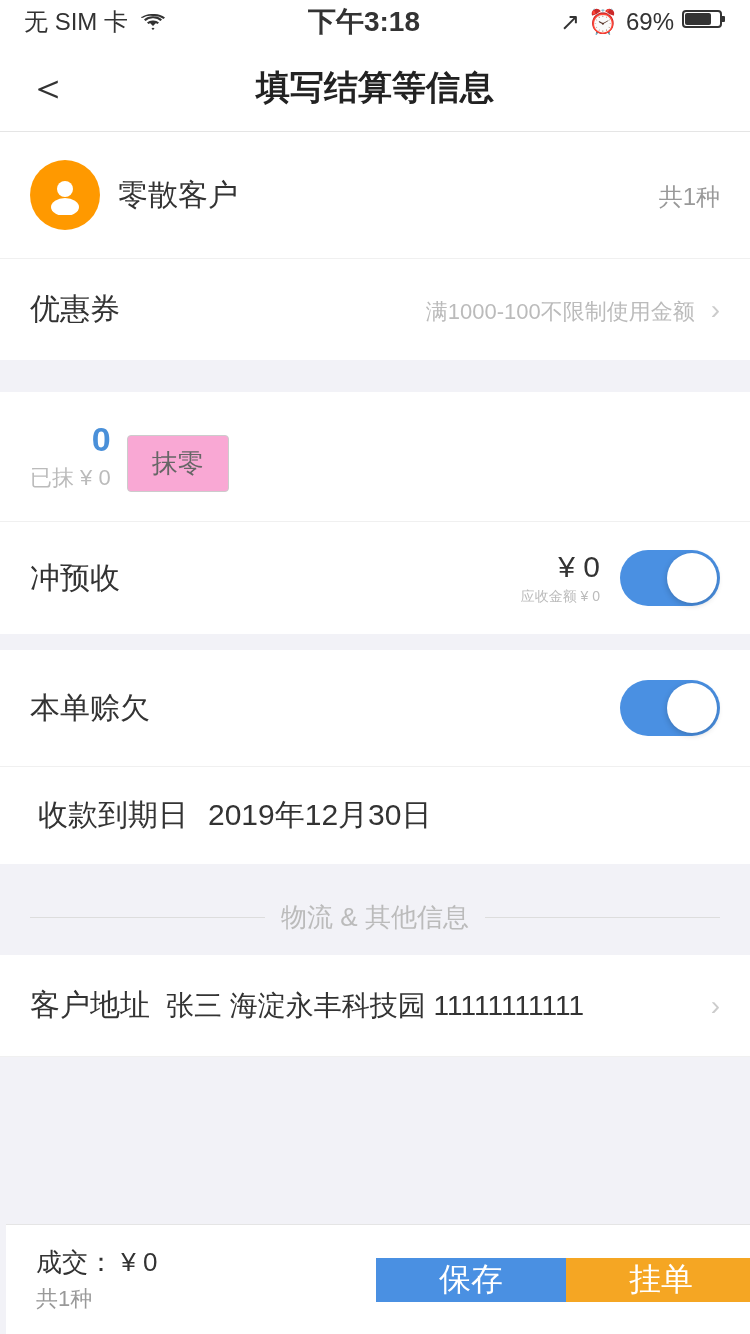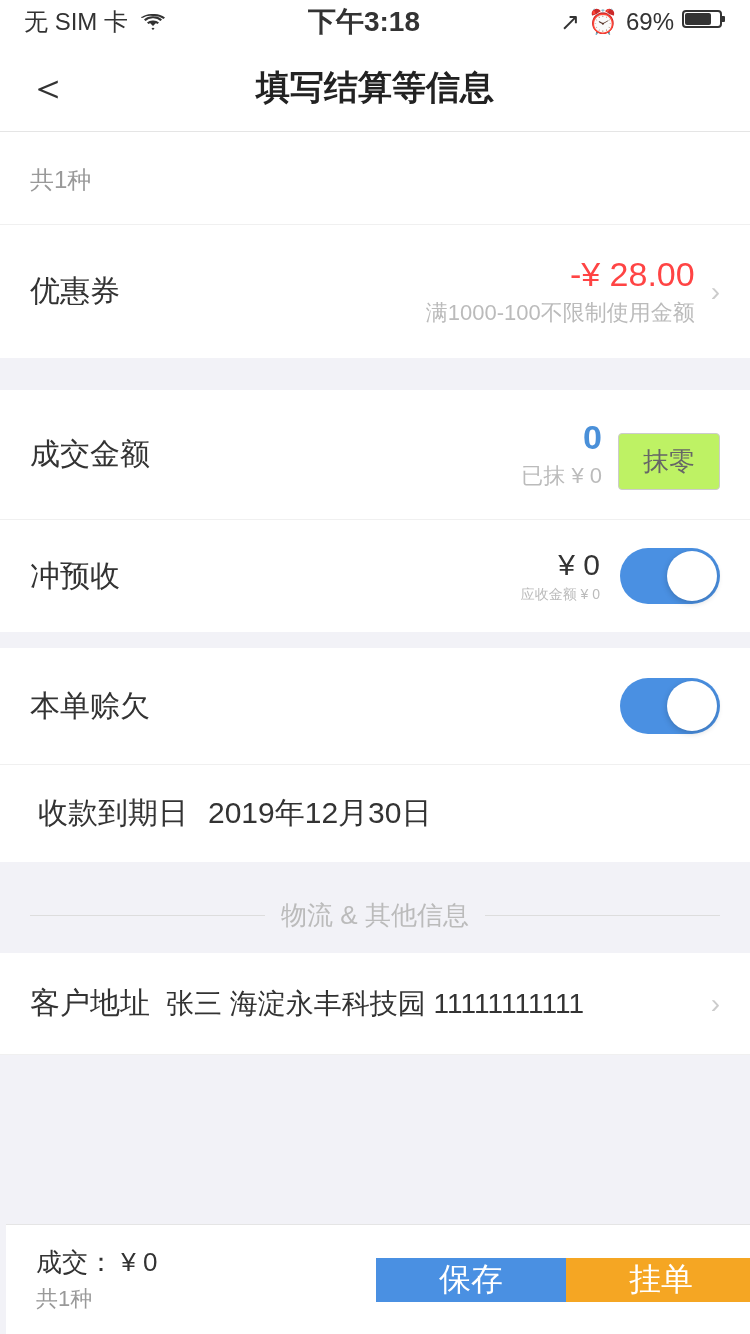--- a/index.html
+++ b/index.html
@@ -163,21 +163,21 @@
       font-size: 22px;
       color: #bbb;
       margin-top: 4px;
     }
     .round-btn {
       border: 1.5px solid #ccc;
       border-radius: 4px;
       padding: 10px 24px;
       font-size: 26px;
       color: #666;
-      background: #bef264;
+      background: #f9a8d4;
       cursor: pointer;
       margin-top: 13px;
     }
 
     
     .prereceive-row {
       padding: 28px 30px;
       display: flex;
       align-items: center;
       justify-content: space-between;
@@ -356,43 +356,50 @@
   </div>
 </div>
 
 <div class="nav-bar">
   <span class="nav-back">＜</span>
   <span class="nav-title">填写结算等信息</span>
 </div>
 
 <div class="section">
   <div class="customer-row">
+    <div class="customer-left">
+      <div class="customer-avatar">
+        <svg width="40" height="40" viewBox="0 0 40 40">
+            <circle cx="20" cy="14" r="8" fill="white"></circle>
+            <ellipse cx="20" cy="32" rx="14" ry="9" fill="white"></ellipse>
+          </svg>
+      </div>
+      <span class="customer-name">零散客户</span>
+    </div>
     <div class="customer-right">
       <div class="total-count">共1种</div>
     </div>
   </div>
 
   <div class="row-item">
     <span class="row-label">优惠券</span>
     <div class="row-right">
       <div>
-        <div class="coupon-amount">-¥ 28.00</div>
         <div class="coupon-sub">满1000-100不限制使用金额</div>
       </div>
       <span class="chevron-right">›</span>
     </div>
   </div>
 </div>
 
 <div class="section-divider"></div>
 
 <div class="transaction-section">
 
   <div class="transaction-row">
-    <span class="row-label">成交金额</span>
     <div class="row-right">
       <div>
         <div class="amount-value">0</div>
         <div class="amount-sub">已抹  ¥ 0</div>
       </div>
       <button class="round-btn">抹零</button>
     </div>
   </div>
 
   <div class="prereceive-row">

